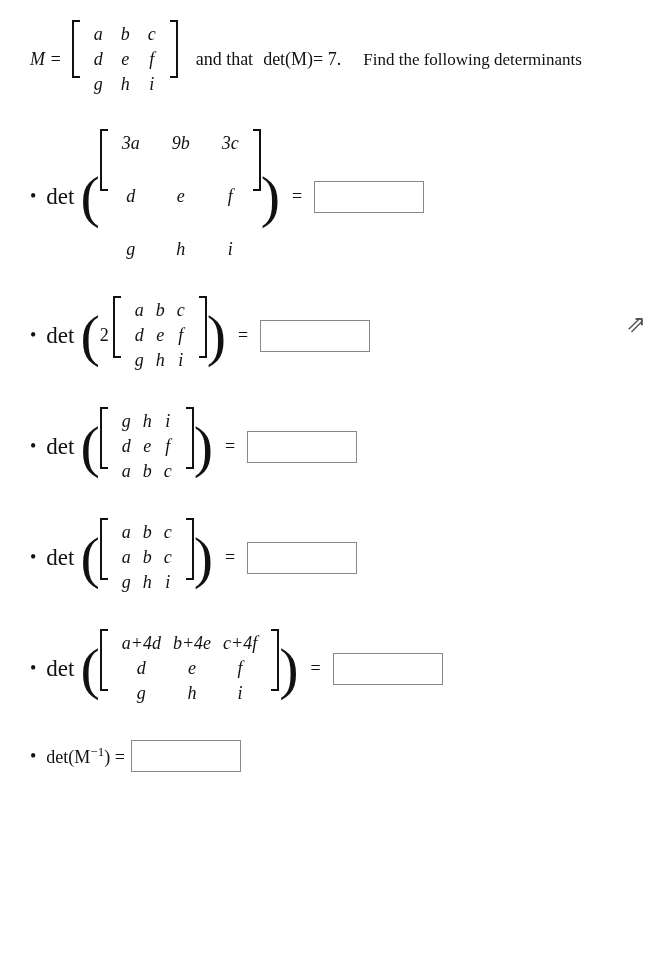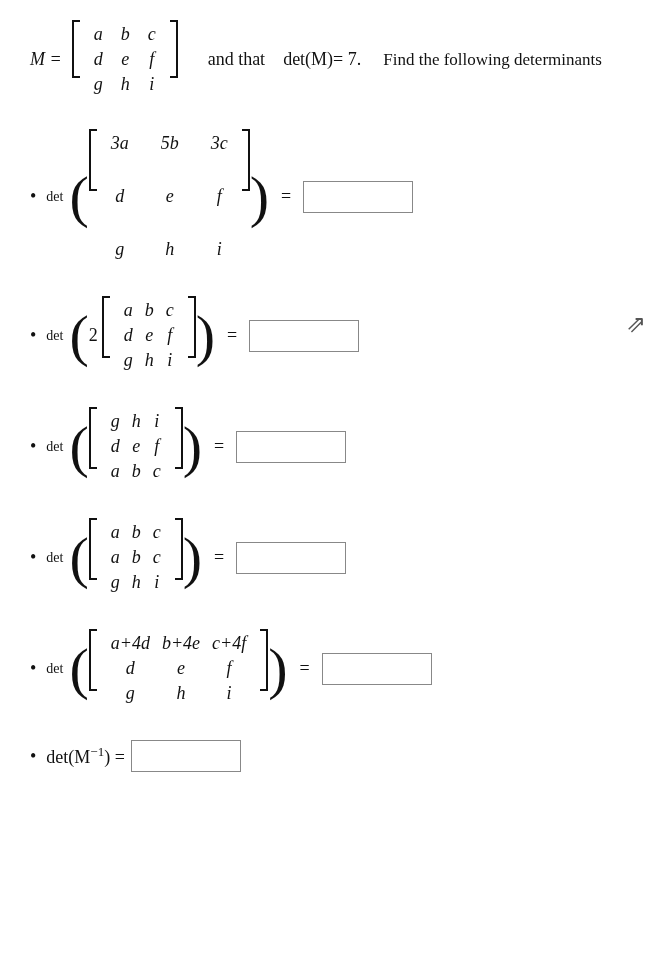--- a/index.html
+++ b/index.html
@@ -60,21 +60,21 @@
       gap: 6px;
       flex-wrap: wrap;
     }
 
     .bullet {
       font-size: 18px;
       margin-right: 4px;
     }
 
     .det-label {
-      font-size: 14px;
+      font-size: 23px;
       font-style: normal;
     }
 
     .equals {
       font-size: 18px;
       margin: 0 6px;
     }
 
     .answer-box {
       display: inline-block;
@@ -143,35 +143,35 @@
       <span class="matrix-cell">c</span>
       <span class="matrix-cell">d</span>
       <span class="matrix-cell">e</span>
       <span class="matrix-cell">f</span>
       <span class="matrix-cell">g</span>
       <span class="matrix-cell">h</span>
       <span class="matrix-cell">i</span>
     </span>
     <span class="sq-right" style="min-height:58px;"></span>
   </span>
-  <span style="margin-left:20px;">and that</span>
-  <span style="margin-left:8px; font-style:normal;text-align:right;">det(M)= 7.</span>
+  <span style="margin-left:8px;">and that</span>
+  <span style="font-style:normal;text-align:right;">det(M)= 7.</span>
   <span style="margin-left:12px; font-size:17px;text-align:center;">Find the following determinants</span>
 </div>
 
 <div class="det-item">
   <span class="bullet">•</span>
   <span class="det-label">det</span>
   <span class="paren-wrap">
     <span class="big-paren">(</span>
     <span class="mat-sq">
       <span class="sq-left" style="min-height:62px;"></span>
       <span class="matrix-grid" style="row-gap:4px; column-gap:12px;gap:32px;">
         <span class="matrix-cell">3a</span>
-        <span class="matrix-cell">5b</span>
+        <span class="matrix-cell">9b</span>
         <span class="matrix-cell">3c</span>
         <span class="matrix-cell">d</span>
         <span class="matrix-cell">e</span>
         <span class="matrix-cell">f</span>
         <span class="matrix-cell">g</span>
         <span class="matrix-cell">h</span>
         <span class="matrix-cell">i</span>
       </span>
       <span class="sq-right" style="min-height:62px;"></span>
     </span>

